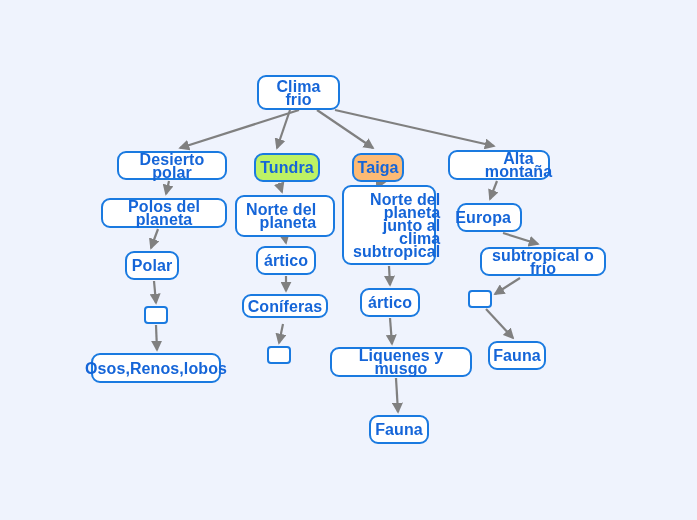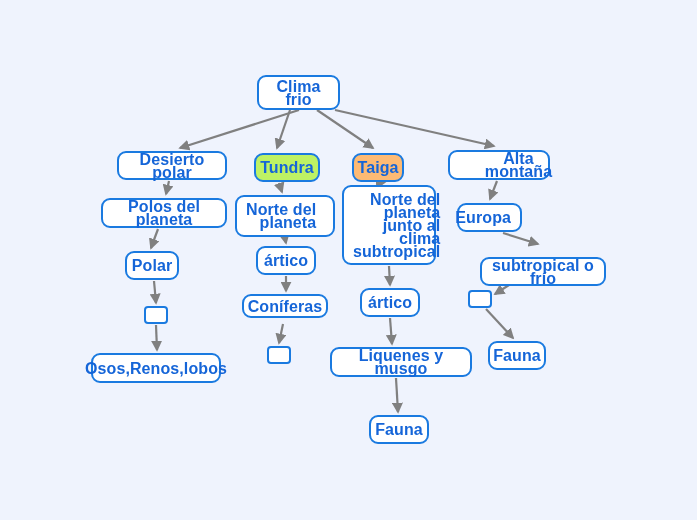--- a/index.html
+++ b/index.html
@@ -102,21 +102,21 @@
       <div class="node multiline" style="left: 235px; top: 195px; width: 100px; height: 42px; border-color: rgb(26, 122, 224); background: rgb(255, 255, 255); color: rgb(21, 101, 216);"><span>Norte del
 planeta</span></div>
       <div class="node multiline" style="left: 342px; top: 185px; width: 94px; height: 80px; border-color: rgb(26, 122, 224); background: rgb(255, 255, 255); color: rgb(21, 101, 216);"><span>Norte del
 planeta
 junto al
 clima
 subtropical</span></div>
       <div class="node" style="left: 457px; top: 203px; width: 65px; height: 29px; border-color: rgb(26, 122, 224); background: rgb(255, 255, 255); color: rgb(21, 101, 216); justify-content: flex-end;"><span>Europa</span></div>
       <div class="node" style="left: 125px; top: 251px; width: 54px; height: 29px; border-color: rgb(26, 122, 224); background: rgb(255, 255, 255); color: rgb(21, 101, 216);"><span>Polar</span></div>
       <div class="node" style="left: 256px; top: 246px; width: 60px; height: 29px; border-color: rgb(26, 122, 224); background: rgb(255, 255, 255); color: rgb(21, 101, 216);"><span>ártico</span></div>
-      <div class="node" style="left: 480px; top: 247px; width: 126px; height: 29px; border-color: rgb(26, 122, 224); background: rgb(255, 255, 255); color: rgb(21, 101, 216); margin-top: 10px;"><span>subtropical o frío</span></div>
+      <div class="node" style="left: 480px; top: 247px; width: 126px; height: 29px; border-color: rgb(26, 122, 224); background: rgb(255, 255, 255); color: rgb(21, 101, 216);"><span>subtropical o frío</span></div>
       <div class="node" style="left: 360px; top: 288px; width: 60px; height: 29px; border-color: rgb(26, 122, 224); background: rgb(255, 255, 255); color: rgb(21, 101, 216);"><span>ártico</span></div>
       <div class="node" style="left: 242px; top: 294px; width: 86px; height: 24px; border-color: rgb(26, 122, 224); background: rgb(255, 255, 255); color: rgb(21, 101, 216);"><span>Coníferas</span></div>
       <div class="node empty" style="left: 144px; top: 306px; width: 24px; height: 18px; border-color: rgb(26, 122, 224); background: rgb(255, 255, 255); color: rgb(21, 101, 216);"></div>
       <div class="node empty" style="left: 468px; top: 290px; width: 24px; height: 18px; border-color: rgb(26, 122, 224); background: rgb(255, 255, 255); color: rgb(21, 101, 216);"></div>
       <div class="node empty" style="left: 267px; top: 346px; width: 24px; height: 18px; border-color: rgb(26, 122, 224); background: rgb(255, 255, 255); color: rgb(21, 101, 216);"></div>
       <div class="node" style="left: 330px; top: 347px; width: 142px; height: 30px; border-color: rgb(26, 122, 224); background: rgb(255, 255, 255); color: rgb(21, 101, 216);"><span>Liquenes y musgo</span></div>
       <div class="node" style="left: 488px; top: 341px; width: 58px; height: 29px; border-color: rgb(26, 122, 224); background: rgb(255, 255, 255); color: rgb(21, 101, 216);"><span>Fauna</span></div>
       <div class="node" style="left: 91px; top: 353px; width: 130px; height: 30px; border-color: rgb(26, 122, 224); background: rgb(255, 255, 255); color: rgb(21, 101, 216);"><span>Osos,Renos,lobos</span></div>
       <div class="node" style="left: 369px; top: 415px; width: 60px; height: 29px; border-color: rgb(26, 122, 224); background: rgb(255, 255, 255); color: rgb(21, 101, 216);"><span>Fauna</span></div>
     </div>

